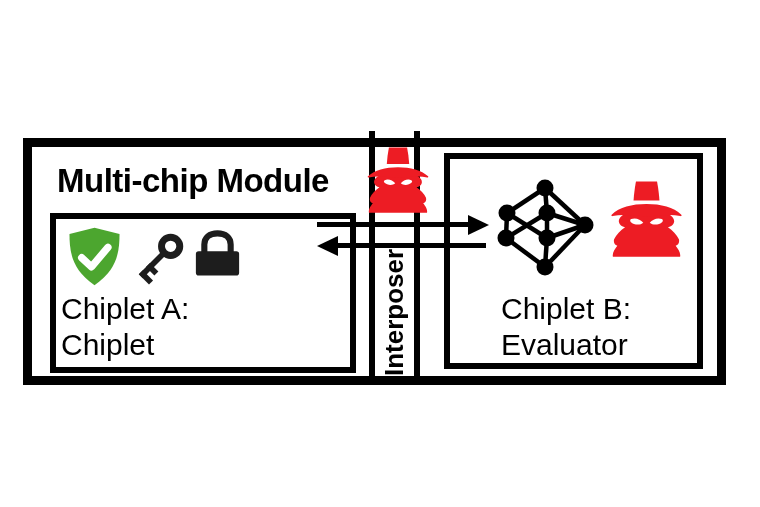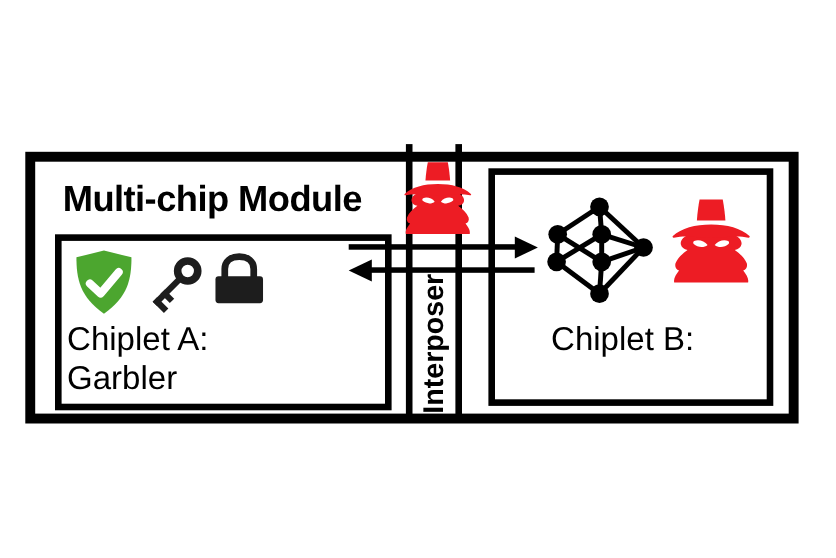--- a/index.html
+++ b/index.html
@@ -126,19 +126,20 @@
   <svg class="icon" id="spy-b-icon" viewBox="0 0 100 100">
     <path class="red" d="M50 33 C60 33 69 36.5 75 42.5 C81 44.5 85 49 84 53.5 C83.3 56.5 80.5 59 76.5 59.5 C82 63.5 87.5 68.5 90 74.5 C91 78 89.5 81.5 86 82.5 C89 86.5 92.5 91 91.5 96 L8.5 96 C7.5 91 11 86.5 14 82.5 C10.5 81.5 9 78 10 74.5 C12.5 68.5 18 63.5 23.5 59.5 C19.5 59 16.7 56.5 16 53.5 C15 49 19 44.5 25 42.5 C31 36.5 40 33 50 33 Z"></path>
     <path class="red" d="M37 3 L63 3 C64.5 11 65.5 19 66 26.5 L34 26.5 C34.5 19 35.5 11 37 3 Z"></path>
     <path class="red" d="M7 44 C16.5 35 32 31 50 31 C68 31 83.5 35 93 44 C93.8 44.8 93 46.1 91.8 45.8 C78 42.5 64 46 50 46 C36 46 22 42.5 8.2 45.8 C7 46.1 6.2 44.8 7 44 Z"></path>
     <path class="white" d="M31 49.5 C36 47.5 42.5 49.5 46 54 C42 57.5 34.5 56.8 30.5 53 C29.4 51.8 29.8 50.1 31 49.5 Z"></path>
     <path class="white" d="M69 49.5 C64 47.5 57.5 49.5 54 54 C58 57.5 65.5 56.8 69.5 53 C70.6 51.8 70.2 50.1 69 49.5 Z"></path>
   </svg>
 
   <div class="chip-label" id="chiplet-a-label">
     <div>Chiplet A:</div>
-    <div>Garbler</div>
+    <div>Chiplet</div>
   </div>
   <div class="chip-label" id="chiplet-b-label">
     <div>Chiplet B:</div>
+    <div>Evaluator</div>
   </div>
 
 </div>
 
 </body></html>

